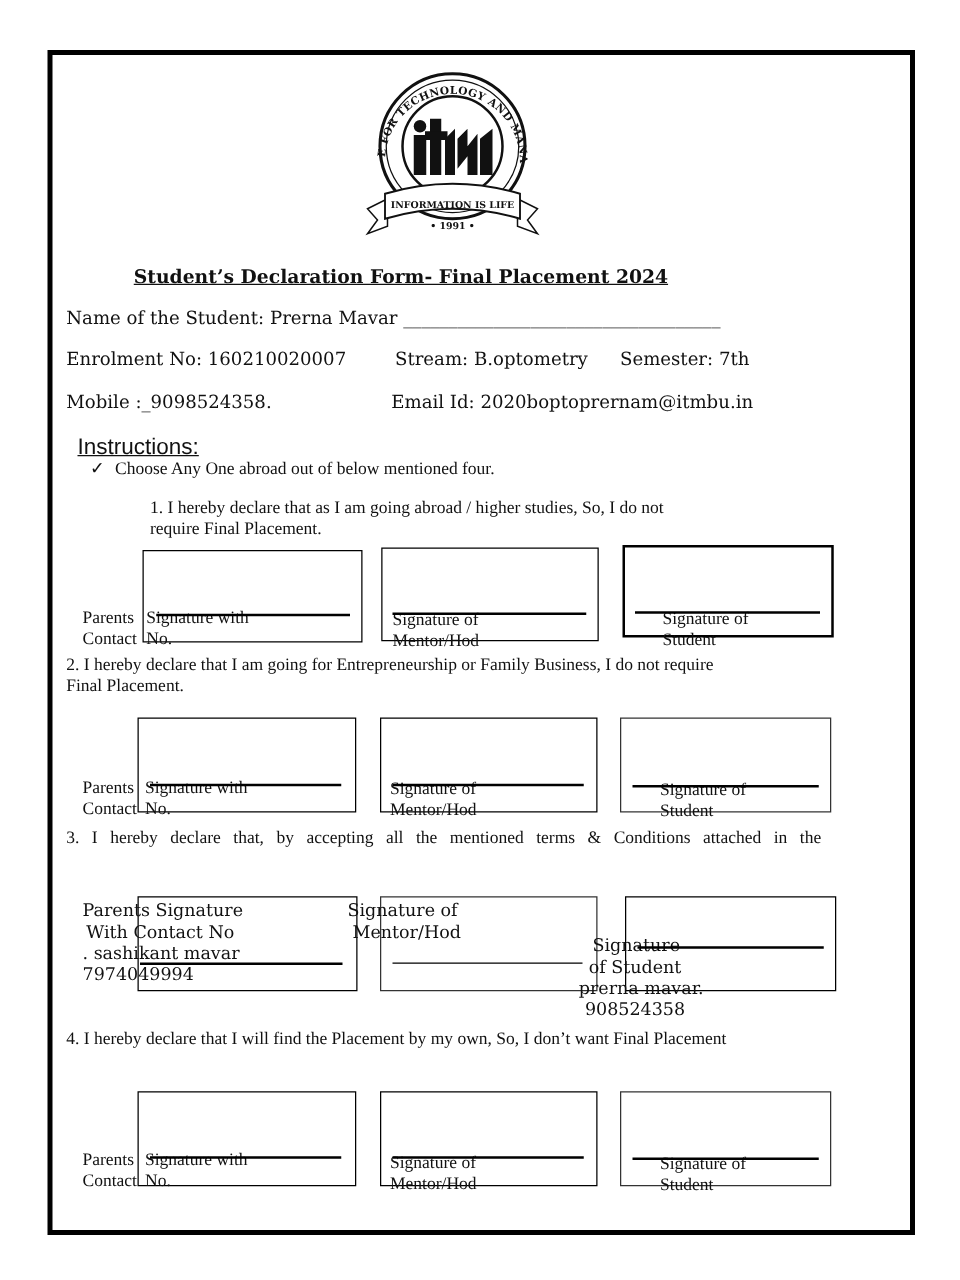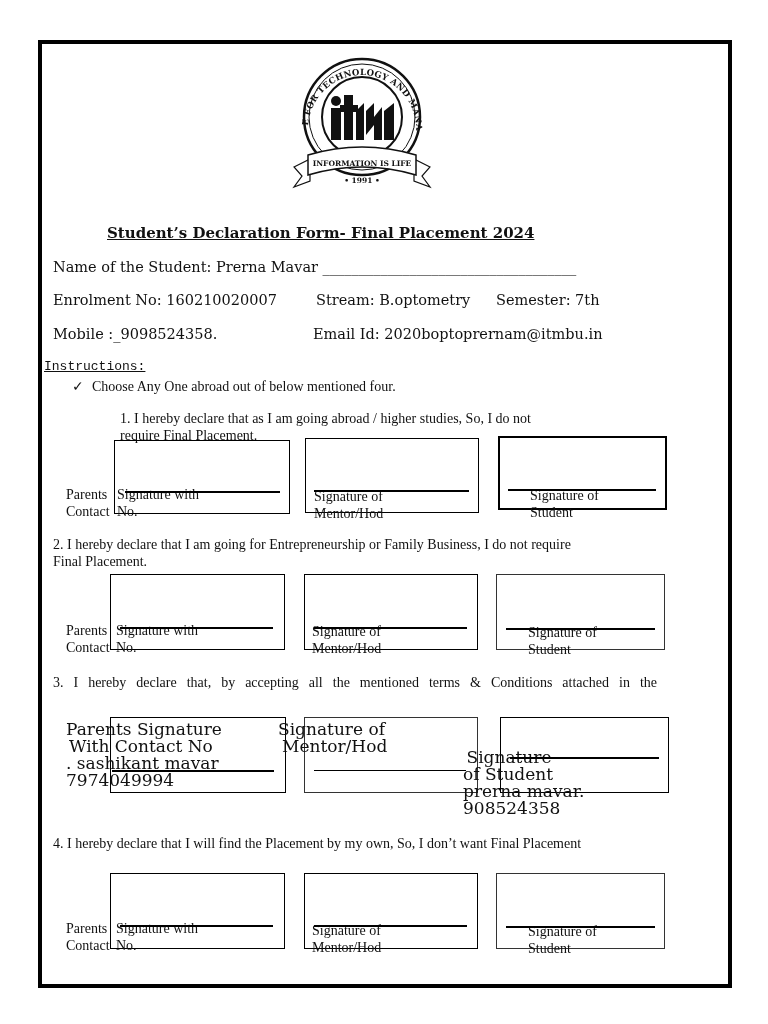--- a/index.html
+++ b/index.html
@@ -1,38 +1,38 @@
 <!DOCTYPE html>
 <html><head>
   <meta charset="utf-8">
   <style>
     html, body { margin: 0; padding: 0; background: #ffffff; }
     body { width: 768px; height: 1024px; position: relative; overflow: hidden; color: #111; }
     .page-border {
       position: absolute; left: 38px; top: 40px; width: 686px; height: 940px;
       border: 4px solid #000; border-top-width: 4px; box-sizing: content-box;
     }
-    .abs { position: absolute; white-space: nowrap; margin-top: 12px; }
+    .abs { position: absolute; white-space: nowrap; }
 
     .logo { position: absolute; left: 288px; top: 55px; width: 148px; height: 136px; }
 
     .title { left: 107px; top: 212px; font-size: 15px; font-weight: bold; text-decoration: underline; font-family: "DejaVu Serif", serif; }
     .field { font-size: 14.5px; font-family: "DejaVu Serif", serif; }
-    .instr { left: 44px; top: 347px; font-size: 13px; text-decoration: underline; font-family: Liberation Mono, monospace; }
+    .instr { left: 62px; top: 347px; font-size: 18px; text-decoration: underline; font-family: Liberation Sans, sans-serif; }
     .bullet { left: 72px; top: 366px; font-size: 14px; font-family: "Liberation Serif", serif; }
     .bullet .chk { display: inline-block; width: 20px; }
     .decl { font-size: 14px; font-family: "Liberation Serif", serif; line-height: 17px; white-space: normal; }
 
     .box { position: absolute; border: 1.5px solid #000; box-sizing: border-box; }
     .box.thin { border-width: 1px; border-color: #333; }
     .box.thick { border-width: 2px; }
     .sigline { position: absolute; height: 2px; background: #000; }
     .sigline.thin { height: 1px; }
     .lbl { position: absolute; font-family: "Liberation Serif", serif; font-size: 14px; line-height: 17px; white-space: nowrap; margin-top: 44px; }
-    .lbl2 { position: absolute; font-family: "DejaVu Serif", serif; font-size: 17px; line-height: 17px; white-space: nowrap; }
+    .lbl2 { position: absolute; font-family: "DejaVu Serif", serif; font-size: 14px; line-height: 17px; white-space: nowrap; }
   </style>
 </head>
 <body>
 
 <div class="page-border"></div>
 
 <div class="logo">
   <svg width="148" height="136" viewBox="0 0 148 136">
     <defs>
       <path id="ringPath" d="M 20 74 A 54 54 0 1 1 128 74"></path>

